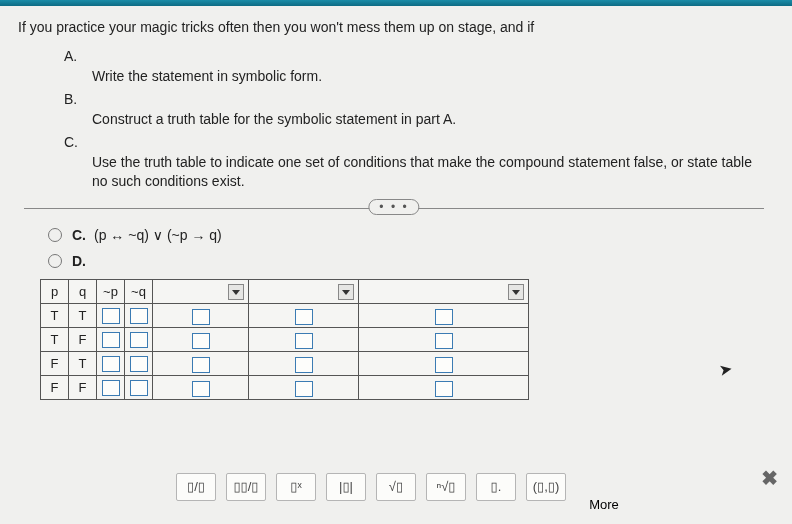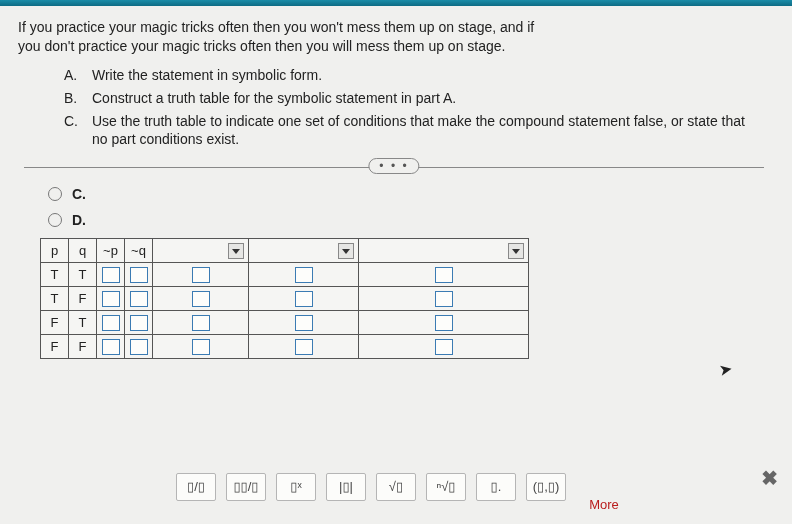--- a/index.html
+++ b/index.html
@@ -3,21 +3,21 @@
   <meta charset="utf-8">
   <style>
     * { box-sizing: border-box; margin: 0; padding: 0; }
     body { font-family: Arial, sans-serif; font-size: 14px; color: #222; width: 792px; height: 524px; background: #f0f0ee; overflow: hidden; position: relative; }
     .topbar { height: 6px; background: linear-gradient(180deg, #1a8ca8, #0d6b84); }
     .content { padding: 12px 28px 16px 24px; }
     .intro { margin-left: -6px; line-height: 1.35; margin-bottom: 10px; }
     .list { margin-left: 40px; margin-bottom: 8px; }
     .list-row { display: flex; margin-bottom: 4px; line-height: 1.35; }
     .list-letter { width: 28px; font-weight: 400; }
-    .list-text { flex: 1; }
+    .list-text { flex: 1; margin-top: 20px; }
     .divider-wrap { position: relative; margin: 18px 0 18px; }
     .divider { border: none; border-top: 1px solid #888; }
     .dots-pill { position: absolute; left: 50%; top: -9px; transform: translateX(-50%); background: #f0f0ee; border: 1px solid #888; border-radius: 10px; padding: 0 10px; font-size: 12px; letter-spacing: 2px; color: #555; }
     .options { margin-left: 24px; }
     .opt-row { display: flex; align-items: center; margin-bottom: 10px; }
     .radio { width: 14px; height: 14px; border: 1.5px solid #777; border-radius: 50%; margin-right: 10px; flex-shrink: 0; }
     .opt-letter { font-weight: bold; margin-right: 8px; }
     .part-b { margin: 14px 0 8px 12px; }
     .part-b-letter { font-weight: bold; margin-right: 10px; }
     .table-wrap { margin-left: 16px; }
@@ -27,61 +27,61 @@
     .hcell.wide5 { width: 96px; }
     .hcell.wide6 { width: 110px; }
     .hcell.wide7 { width: 170px; }
     .dd { display: inline-block; width: 16px; height: 16px; background: #e6e6e4; border: 1px solid #888; position: relative; vertical-align: middle; }
     .dd::after { content: ""; position: absolute; right: 3px; top: 5px; width: 0; height: 0; border-left: 4px solid transparent; border-right: 4px solid transparent; border-top: 5px solid #333; }
     .mini { display: inline-block; width: 18px; height: 16px; border: 1px solid #3b7bb3; background: #fdfdfb; vertical-align: middle; }
     .row-cell { height: 24px; }
     .widecell { text-align: center; }
     .toolbox { position: absolute; bottom: 6px; left: 0; width: 100%; padding: 0 36px; display: flex; align-items: center; gap: 10px; }
     .tool { min-width: 40px; height: 28px; border: 1px solid #b5b5b5; background: #fcfcfa; display: flex; align-items: center; justify-content: center; font-size: 13px; color: #444; border-radius: 2px; }
-    .tool.more { width: 56px; border: none; background: transparent; color: #b91c1c; margin-top: 35px; }
+    .tool.more { width: 56px; border: none; background: transparent; color: #000000; margin-top: 35px; }
     .spacer { flex: 0 0 130px; }
     .close-x { position: absolute; right: 14px; bottom: 34px; font-size: 20px; font-weight: bold; color: #666; }
     .cursor { position: absolute; right: 60px; top: 360px; font-size: 16px; color: #222; transform: rotate(-10deg); }
   </style>
 </head>
 <body>
 
 <div class="topbar"></div>
 
 <div class="content">
 
   <div class="intro">
     <div>If you practice your magic tricks often then you won't mess them up on stage, and if</div>
-    <div>you don't practice your magic tricks often then you will mess them up on stage.</div>
   </div>
 
   <div class="list">
     <div class="list-row">
       <div class="list-letter">A.</div>
       <div class="list-text">Write the statement in symbolic form.</div>
     </div>
     <div class="list-row">
       <div class="list-letter">B.</div>
       <div class="list-text">Construct a truth table for the symbolic statement in part A.</div>
     </div>
     <div class="list-row">
       <div class="list-letter">C.</div>
-      <div class="list-text">Use the truth table to indicate one set of conditions that make the compound statement false, or state that no part conditions exist.</div>
+      <div class="list-text">Use the truth table to indicate one set of conditions that make the compound statement false, or state table no such conditions exist.</div>
     </div>
   </div>
 
   <div class="divider-wrap">
     <hr class="divider">
     <span class="dots-pill">• • •</span>
   </div>
 
   <div class="options">
     <div class="opt-row">
       <span class="radio"></span>
       <span class="opt-letter">C.</span>
+      <span>(p ↔ ~q) ∨ (~p → q)</span>
     </div>
     <div class="opt-row">
       <span class="radio"></span>
       <span class="opt-letter">D.</span>
     </div>
   </div>
 
 
   <div class="table-wrap">
     <table class="truth">

